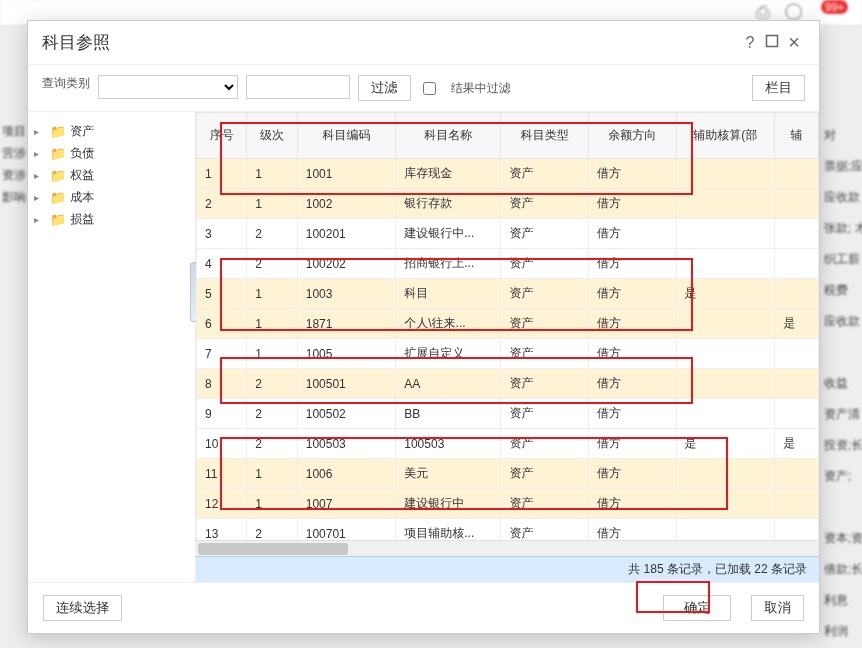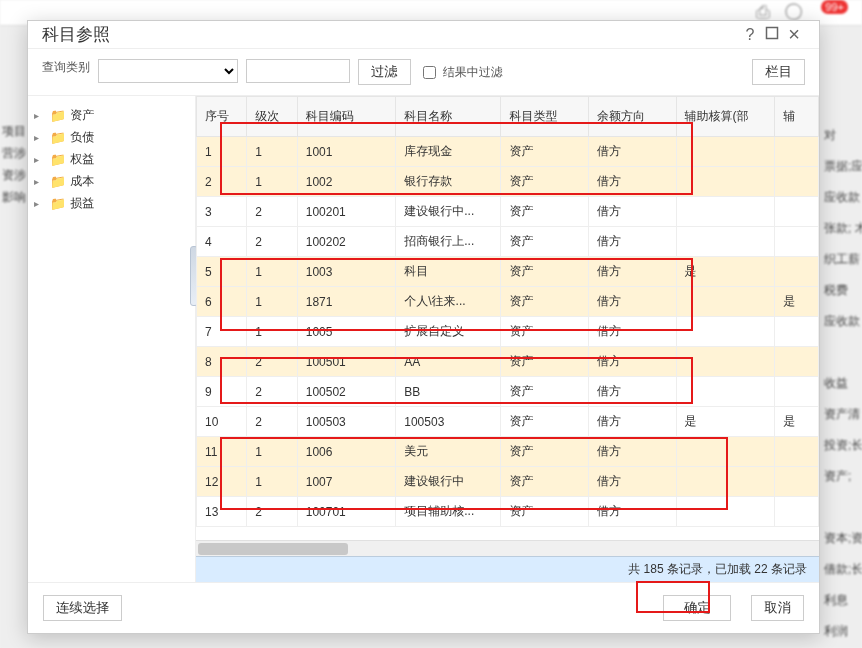--- a/index.html
+++ b/index.html
@@ -46,21 +46,21 @@
   position: absolute;
   left: 27px; top: 20px;
   width: 793px; height: 614px;
   background: #fff;
   border: 1px solid #ccc;
   box-shadow: 0 4px 20px rgba(0,0,0,.2);
   display:flex; flex-direction:column;
 }
 .modal-title{
   display:flex; align-items:center;
-  padding:2px 14px;
+  padding:10px 14px;
   border-bottom:1px solid #eee;
 }
 .modal-title h2{
   margin:0; font-size:17px; font-weight:normal; color:#333; flex:1;
 }
 .modal-title .ticon{
   width:22px; text-align:center; color:#666; font-size:16px; cursor:pointer;
 }
 
 .toolbar{
@@ -97,22 +97,22 @@
 .tree-node span.lbl{ color:#333;}
 
 .grid-wrap{ flex:1; display:flex; flex-direction:column; position:relative;}
 .grid-scroll{ flex:1; overflow:auto; position:relative;}
 table.grid{
   border-collapse:collapse; width:100%;
   table-layout:fixed;
 }
 table.grid th{
   background:#f7f7f7; border:1px solid #e5e5e5;
-  height:40px; font-weight:normal; color:#333; font-size:12px;
-  text-align:left; padding:0 8px; position:sticky; top:0;
+  height:46px; font-weight:normal; color:#333; font-size:12px;
+  text-align:center; padding:0 8px; position:sticky; top:0;
 }
 table.grid td{
   border:1px solid #eee; height:30px; padding:0 8px;
   white-space:nowrap; overflow:hidden; text-overflow:ellipsis;
 }
 tr.alt td{ background:#fff;}
 tr.hl td{ background:#fff3d6;}
 
 .drag-handle{
   position:absolute; left:-6px; top:150px; width:8px; height:60px;
@@ -194,21 +194,21 @@
         </svg>
     </span>
     <span class="ticon" style="font-size:20px;">×</span>
   </div>
 
   <div class="toolbar">
     <label>查询类别</label>
     <select></select>
     <input type="text" style="">
     <button class="btn">过滤</button>
-    <label style="display:flex;align-items:center;gap:4px;">
+    <label style="display:flex;align-items:center;gap:12px;">
       <input type="checkbox" style="">
       <span>结果中过滤</span>
     </label>
     <div class="spacer"></div>
     <button class="btn">栏目</button>
   </div>
 
   <div class="body">
     <div class="tree" id="tree">
         <div class="tree-node">

